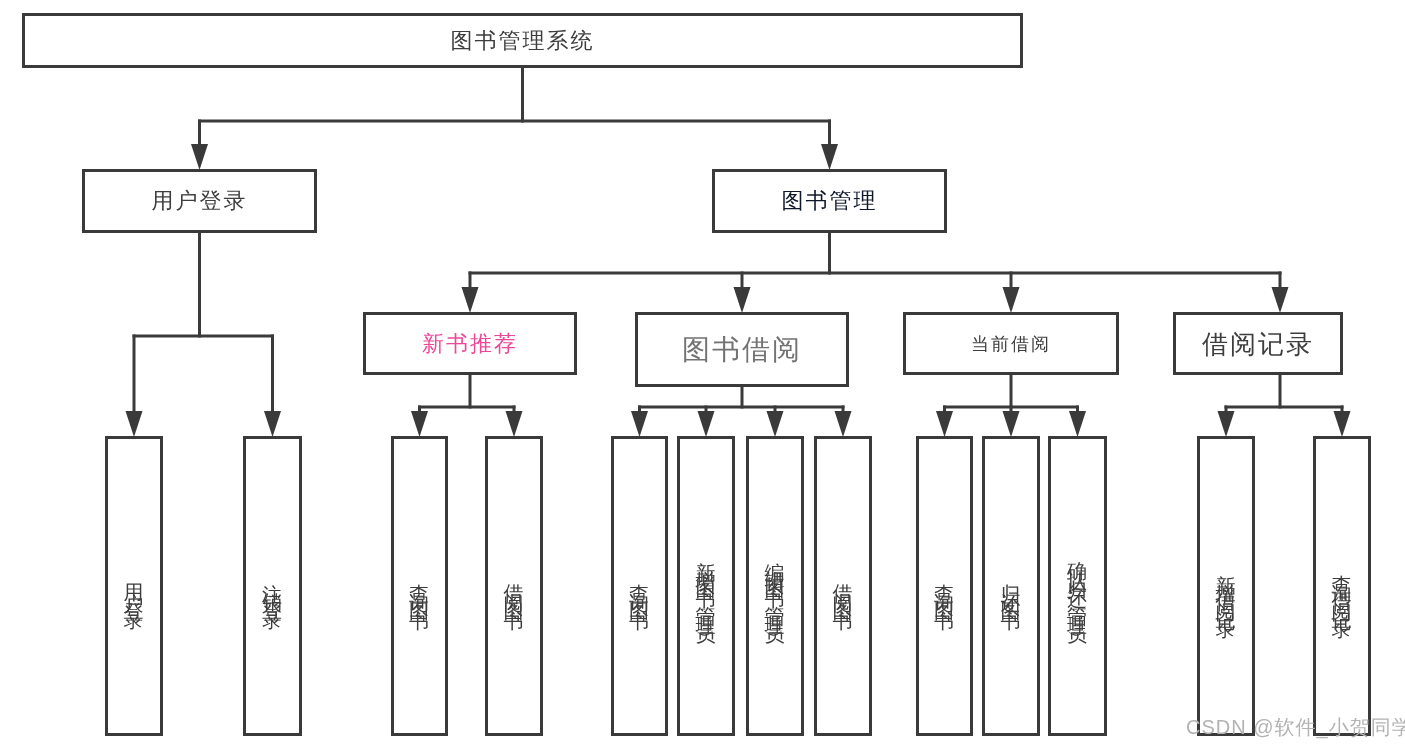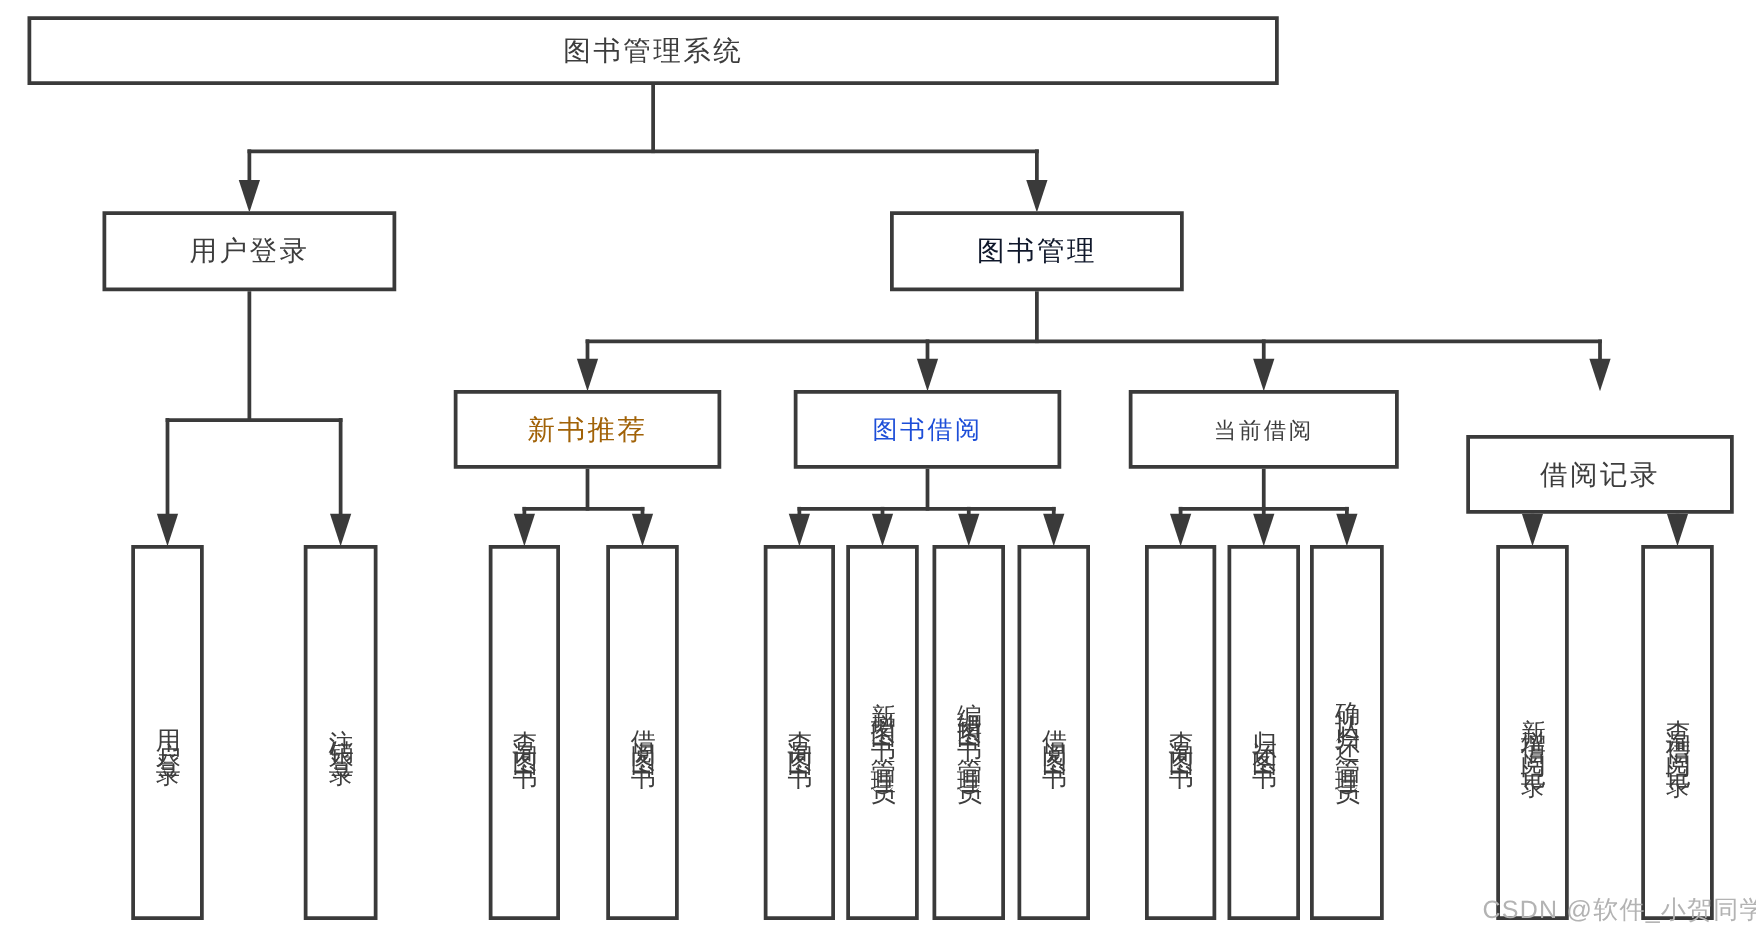--- a/index.html
+++ b/index.html
@@ -76,24 +76,24 @@
       <line x1="1226" y1="407" x2="1342" y2="407" stroke="#3a3a3a" stroke-width="3" stroke-linecap="square"></line>
       <line x1="1226" y1="407" x2="1226" y2="416" stroke="#3a3a3a" stroke-width="3" stroke-linecap="square"></line>
       <polygon points="1217.5,411 1234.5,411 1226,437" fill="#3a3a3a"></polygon>
       <line x1="1342" y1="407" x2="1342" y2="416" stroke="#3a3a3a" stroke-width="3" stroke-linecap="square"></line>
       <polygon points="1333.5,411 1350.5,411 1342,437" fill="#3a3a3a"></polygon>
     </svg>
   <div id="nodes">
       <div class="node h" style="left: 22px; top: 13px; width: 1001px; height: 55px; border: 3px solid rgb(58, 58, 58); background: rgb(255, 255, 255); color: rgb(61, 61, 61); font-size: 22px;">图书管理系统</div>
       <div class="node h" style="left: 82px; top: 169px; width: 235px; height: 64px; border: 3px solid rgb(58, 58, 58); background: rgb(255, 255, 255); color: rgb(61, 61, 61); font-size: 22px;">用户登录</div>
       <div class="node h" style="left: 712px; top: 169px; width: 235px; height: 64px; border: 3px solid rgb(58, 58, 58); background: rgb(255, 255, 255); color: #0f172a; font-size: 22px;">图书管理</div>
-      <div class="node h" style="left: 363px; top: 312px; width: 214px; height: 63px; border: 3px solid rgb(58, 58, 58); background: rgb(255, 255, 255); color: #a16207; font-size: 22px;">新书推荐</div>
-      <div class="node h" style="left: 635px; top: 312px; width: 214px; height: 63px; border: 3px solid rgb(58, 58, 58); background: rgb(255, 255, 255); color: #1d4ed8; font-size: 20px;">图书借阅</div>
+      <div class="node h" style="left: 363px; top: 312px; width: 214px; height: 63px; border: 3px solid rgb(58, 58, 58); background: rgb(255, 255, 255); color: #ec4899; font-size: 22px;">新书推荐</div>
+      <div class="node h" style="left: 635px; top: 312px; width: 214px; height: 75px; border: 3px solid rgb(58, 58, 58); background: rgb(255, 255, 255); color: #737373; font-size: 28px;">图书借阅</div>
       <div class="node h" style="left: 903px; top: 312px; width: 216px; height: 63px; border: 3px solid rgb(58, 58, 58); background: rgb(255, 255, 255); color: rgb(61, 61, 61); font-size: 18px;">当前借阅</div>
-      <div class="node h" style="left: 1173px; top: 312px; width: 214px; height: 63px; border: 3px solid rgb(58, 58, 58); background: rgb(255, 255, 255); color: rgb(61, 61, 61); font-size: 22px; margin-top: 36px;">借阅记录</div>
+      <div class="node h" style="left: 1173px; top: 312px; width: 170px; height: 63px; border: 3px solid rgb(58, 58, 58); background: rgb(255, 255, 255); color: rgb(61, 61, 61); font-size: 26px;">借阅记录</div>
       <div class="node v" style="left: 105px; top: 436px; width: 58px; height: 300px; border: 3px solid rgb(58, 58, 58); background: rgb(255, 255, 255); color: rgb(61, 61, 61); font-size: 20px;">用户登录</div>
       <div class="node v" style="left: 243px; top: 436px; width: 59px; height: 300px; border: 3px solid rgb(58, 58, 58); background: rgb(255, 255, 255); color: rgb(61, 61, 61); font-size: 20px;">注销登录</div>
       <div class="node v" style="left: 391px; top: 436px; width: 57px; height: 300px; border: 3px solid rgb(58, 58, 58); background: rgb(255, 255, 255); color: rgb(61, 61, 61); font-size: 20px;">查询图书</div>
       <div class="node v" style="left: 485px; top: 436px; width: 58px; height: 300px; border: 3px solid rgb(58, 58, 58); background: rgb(255, 255, 255); color: rgb(61, 61, 61); font-size: 20px;">借阅图书</div>
       <div class="node v" style="left: 611px; top: 436px; width: 57px; height: 300px; border: 3px solid rgb(58, 58, 58); background: rgb(255, 255, 255); color: rgb(61, 61, 61); font-size: 20px;">查询图书</div>
       <div class="node v" style="left: 677px; top: 436px; width: 58px; height: 300px; border: 3px solid rgb(58, 58, 58); background: rgb(255, 255, 255); color: rgb(61, 61, 61); font-size: 20px;">新增图书（管理员）</div>
       <div class="node v" style="left: 746px; top: 436px; width: 58px; height: 300px; border: 3px solid rgb(58, 58, 58); background: rgb(255, 255, 255); color: rgb(61, 61, 61); font-size: 20px;">编辑图书（管理员）</div>
       <div class="node v" style="left: 814px; top: 436px; width: 58px; height: 300px; border: 3px solid rgb(58, 58, 58); background: rgb(255, 255, 255); color: rgb(61, 61, 61); font-size: 20px;">借阅图书</div>
       <div class="node v" style="left: 916px; top: 436px; width: 57px; height: 300px; border: 3px solid rgb(58, 58, 58); background: rgb(255, 255, 255); color: rgb(61, 61, 61); font-size: 20px;">查询图书</div>
       <div class="node v" style="left: 982px; top: 436px; width: 58px; height: 300px; border: 3px solid rgb(58, 58, 58); background: rgb(255, 255, 255); color: rgb(61, 61, 61); font-size: 20px;">归还图书</div>

